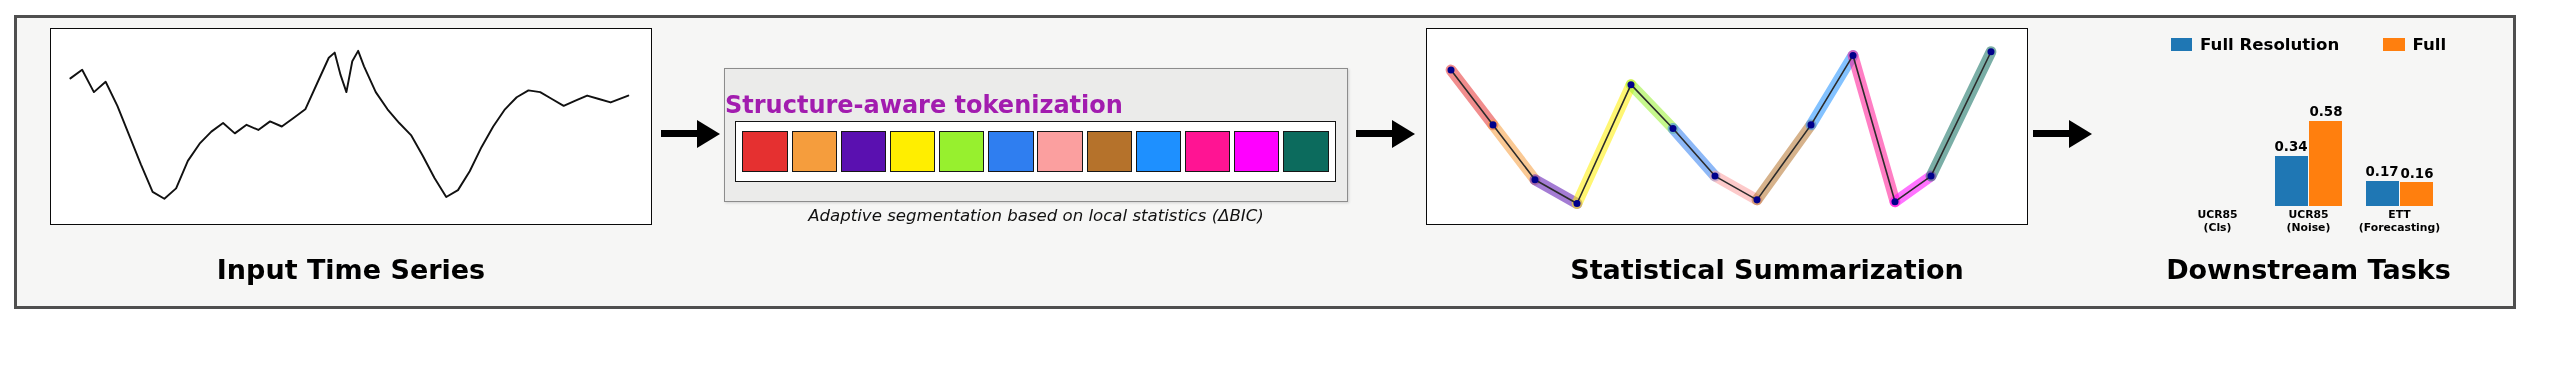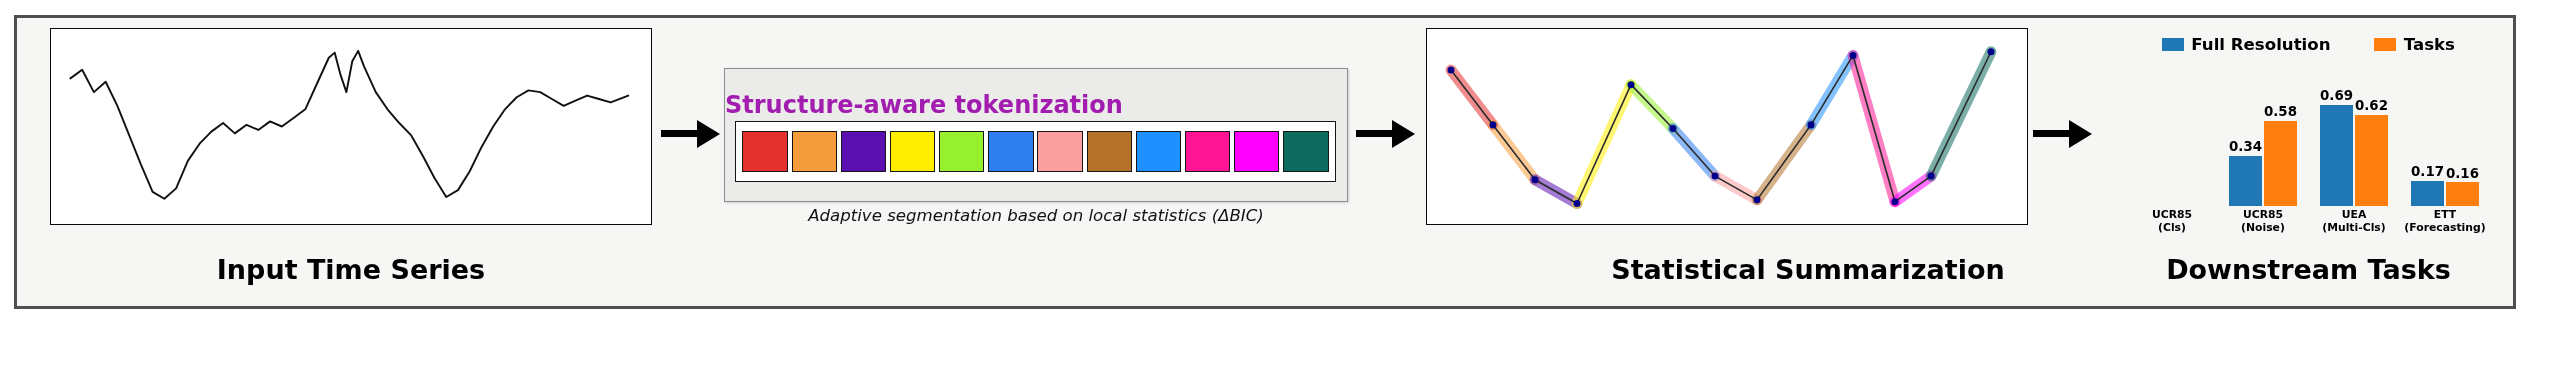--- a/index.html
+++ b/index.html
@@ -106,36 +106,36 @@
         <circle cx="385.40000000000003" cy="155.2" r="5.5" fill="#00008b"></circle>
         <circle cx="451.20000000000005" cy="229.3" r="5.5" fill="#00008b"></circle>
         <circle cx="517" cy="266.35" r="5.5" fill="#00008b"></circle>
         <circle cx="601.6" cy="149.5" r="5.5" fill="#00008b"></circle>
         <circle cx="667.4" cy="41.19999999999999" r="5.5" fill="#00008b"></circle>
         <circle cx="733.2" cy="269.2" r="5.5" fill="#00008b"></circle>
         <circle cx="789.6" cy="229.3" r="5.5" fill="#00008b"></circle>
         <circle cx="883.6" cy="35.5" r="5.5" fill="#00008b"></circle>
       </svg>
   </div>
-  <div class="caption-label" style="left:1507px;top:254px;width:602px;text-align:center;">Statistical Summarization</div>
+  <div class="caption-label" style="left:1466px;top:254px;width:602px;text-align:center;">Statistical Summarization</div>
 
   <div class="arrow" style="left:2033px;top:117px;">
     <div class="shaft"></div>
     <div class="head"></div>
   </div>
 
   <div class="chart">
     <div class="legend" id="legend">
         <div class="legend-item">
           <span class="legend-swatch" style="background: rgb(31, 119, 180);"></span>
           <span>Full Resolution</span>
         </div>
         <div class="legend-item">
           <span class="legend-swatch" style="background: rgb(255, 127, 14);"></span>
-          <span>Tasks</span>
+          <span>Full</span>
         </div>
       </div>
     <div class="groups" id="bar-groups">
         <div class="group">
           <div class="group-label">UCR85
 (Cls)</div>
         </div>
         <div class="group">
           <div class="bars">
             <div class="bar-col">
@@ -146,34 +146,20 @@
               <div class="bar-value">0.58</div>
               <div class="bar" style="height: 85px; background: rgb(255, 127, 14);"></div>
             </div>
           </div>
           <div class="group-label">UCR85
 (Noise)</div>
         </div>
         <div class="group">
           <div class="bars">
             <div class="bar-col">
-              <div class="bar-value">0.69</div>
-              <div class="bar" style="height: 101px; background: rgb(31, 119, 180);"></div>
-            </div>
-            <div class="bar-col">
-              <div class="bar-value">0.62</div>
-              <div class="bar" style="height: 91px; background: rgb(255, 127, 14);"></div>
-            </div>
-          </div>
-          <div class="group-label">UEA
-(Multi-Cls)</div>
-        </div>
-        <div class="group">
-          <div class="bars">
-            <div class="bar-col">
               <div class="bar-value">0.17</div>
               <div class="bar" style="height: 25px; background: rgb(31, 119, 180);"></div>
             </div>
             <div class="bar-col">
               <div class="bar-value">0.16</div>
               <div class="bar" style="height: 23.6px; background: rgb(255, 127, 14);"></div>
             </div>
           </div>
           <div class="group-label">ETT
 (Forecasting)</div>

